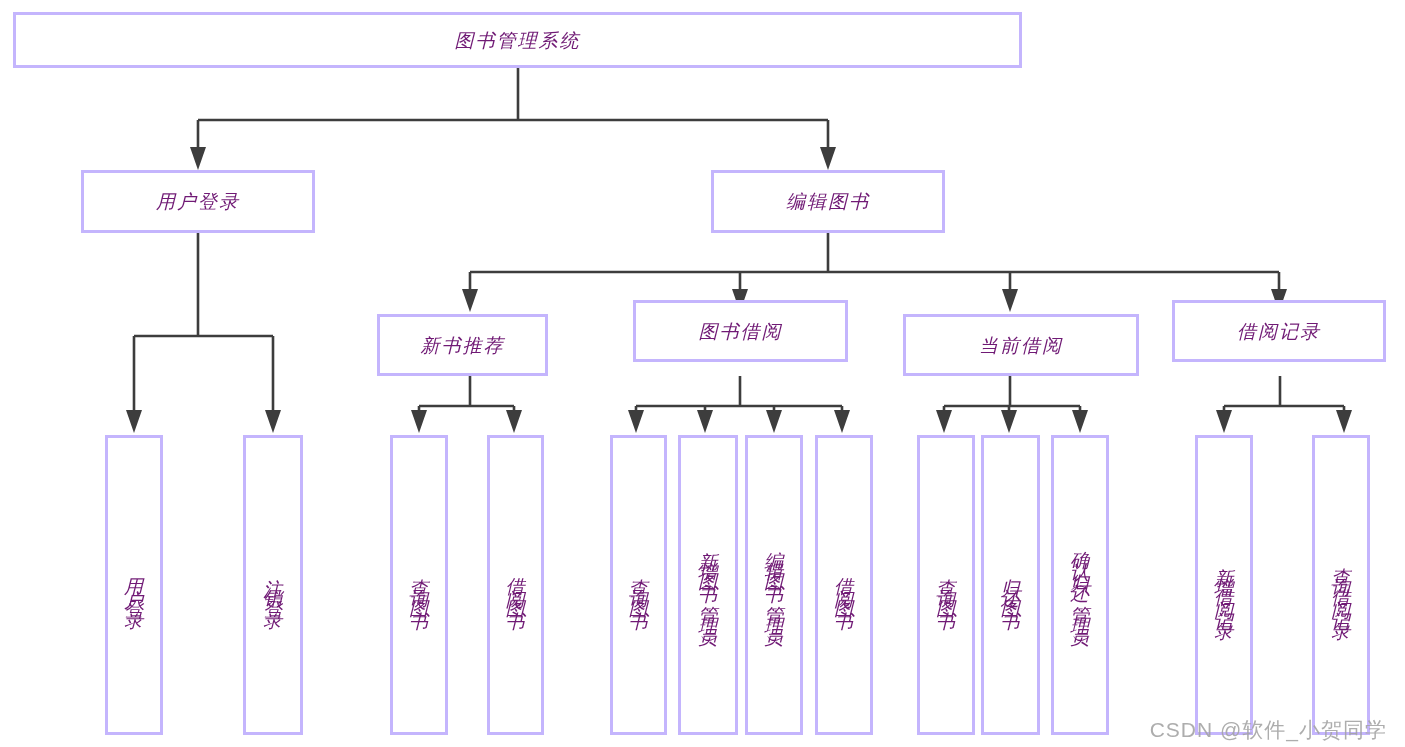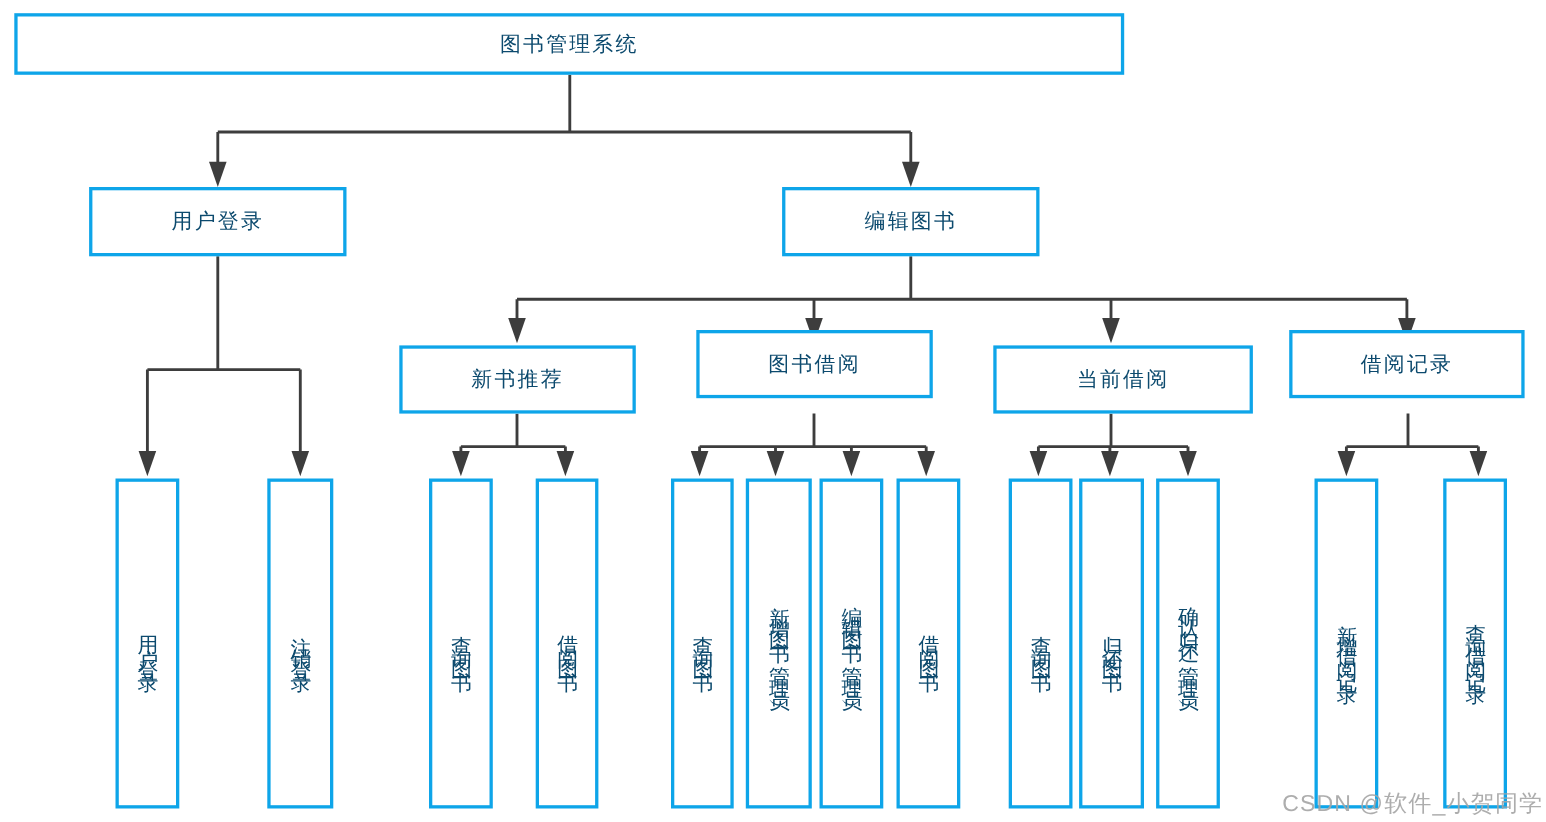--- a/index.html
+++ b/index.html
@@ -7,39 +7,40 @@
     position:relative;
     width:1405px; height:747px;
     background:#ffffff;
     font-family:"Liberation Sans","DejaVu Sans",sans-serif;
     overflow:hidden;
   }
   .wires { position:absolute; left:0; top:0; width:1405px; height:747px; }
   .box {
     position:absolute;
     box-sizing:border-box;
-    border:3px solid #0ea5e9;
+    border:3px solid #c4b5fd;
     background:#ffffff;
     display:flex;
     align-items:center;
     justify-content:center;
-    color:#0c4a6e;
+    color:#701a75;
     line-height:1;
+    font-style:italic;
   }
   .hbox { font-size:19px; letter-spacing:2px; }
   .vbox {
     writing-mode:vertical-rl;
     text-orientation:mixed;
     font-size:19px;
     letter-spacing:11px;
     padding:8px 0;
   }
   .watermark {
     position:absolute;
-    right:2px; bottom:3px;
+    right:18px; bottom:3px;
     font-size:21px;
     letter-spacing:1px;
     color:rgba(164,164,164,0.9);
     z-index:5;
     white-space:nowrap;
   }
 </style>
 </head>
 <body>
 
@@ -76,21 +77,21 @@
       <polygon points="1216,410 1232,410 1224,433"></polygon>
       <polygon points="1336,410 1352,410 1344,433"></polygon>
     </g>
   </svg>
 
   <div class="box hbox" style="left:13px;top:12px;width:1009px;height:56px">图书管理系统</div>
 
   <div class="box hbox" style="left:81px;top:170px;width:234px;height:63px">用户登录</div>
   <div class="box hbox" style="left:711px;top:170px;width:234px;height:63px">编辑图书</div>
 
-  <div class="box hbox" style="left:363px;top:314px;width:215px;height:62px">新书推荐</div>
+  <div class="box hbox" style="left:377px;top:314px;width:171px;height:62px">新书推荐</div>
   <div class="box hbox" style="left:633px;top:300px;width:215px;height:62px">图书借阅</div>
   <div class="box hbox" style="left:903px;top:314px;width:236px;height:62px">当前借阅</div>
   <div class="box hbox" style="left:1172px;top:300px;width:214px;height:62px">借阅记录</div>
 
   <div class="box vbox" style="left:105px;top:435px;width:58px;height:300px">用户登录</div>
   <div class="box vbox" style="left:243px;top:435px;width:60px;height:300px">注销登录</div>
 
   <div class="box vbox" style="left:390px;top:435px;width:58px;height:300px">查询图书</div>
   <div class="box vbox" style="left:487px;top:435px;width:57px;height:300px">借阅图书</div>
 

